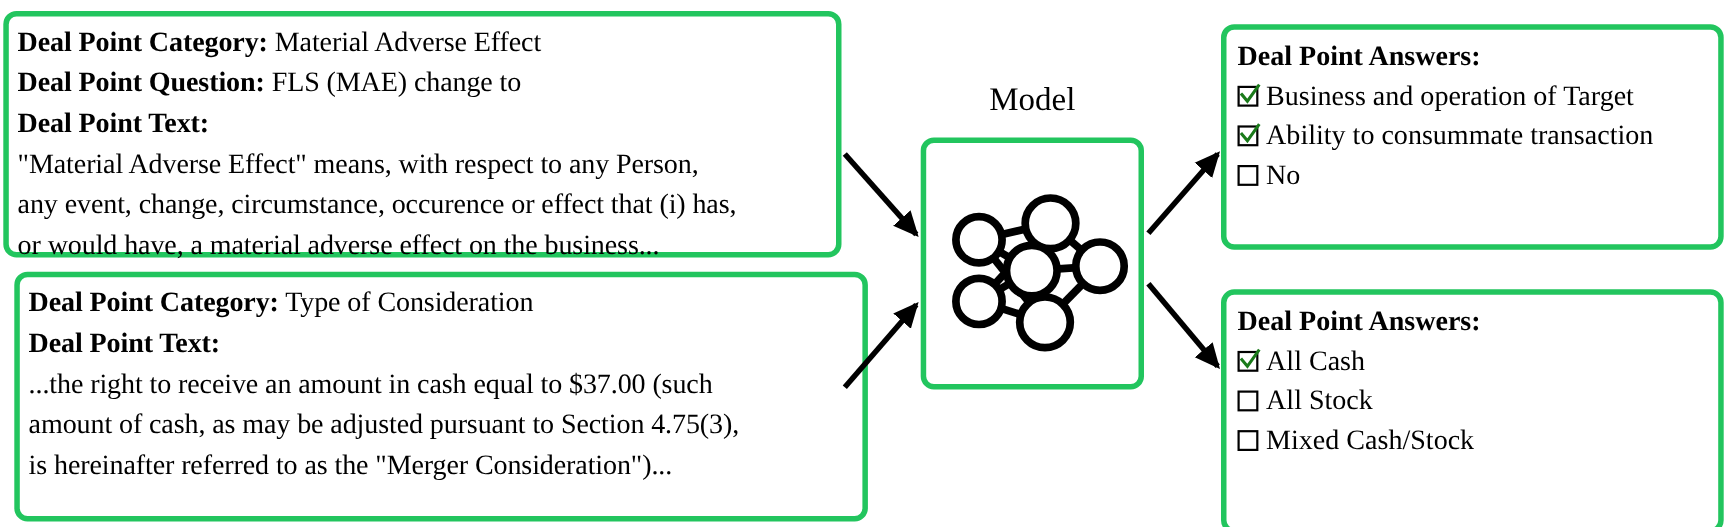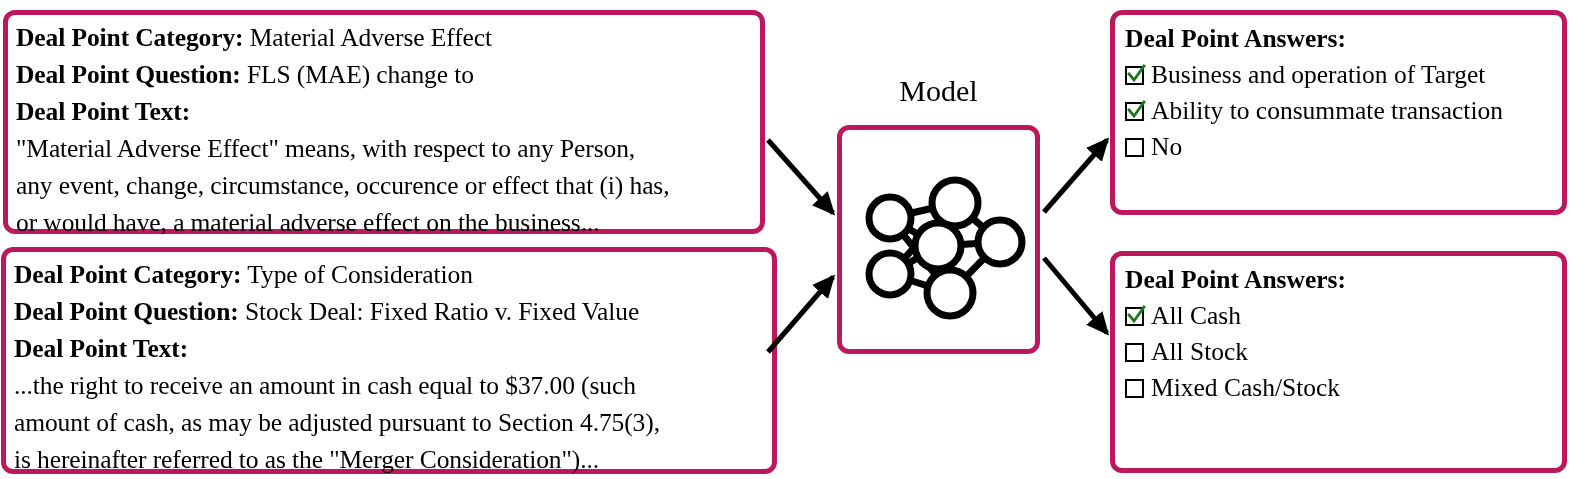--- a/index.html
+++ b/index.html
@@ -16,21 +16,21 @@
     width: 1575px;
     height: 479px;
     overflow: hidden;
     background: #ffffff;
   }
 
   
   .box {
     position: absolute;
     box-sizing: border-box;
-    border: 5px solid #be185d;
+    border: 5px solid #22c55e;
     border-radius: 12px;
     background: #ffffff;
   }
 
   
   .input-panel {
     padding: 4px 6px 4px 8px;
   }
   .line {
     font-size: 25.5px;
@@ -52,20 +52,21 @@
     top: 72px;
     width: 203px;
     text-align: center;
     font-size: 30px;
     line-height: 38px;
   }
 
   
   .answer-panel {
     padding: 6px 4px 4px 10px;
+    margin-top: 12px;
   }
   .ans-title {
     font-size: 25.5px;
     line-height: 36px;
     font-weight: bold;
     white-space: nowrap;
   }
   .ans-row {
     display: flex;
     align-items: center;
@@ -121,28 +122,24 @@
       <span class="val">FLS (MAE) change to</span>
     </div>
     <div class="line">
       <span class="lbl">Deal Point Text:</span>
     </div>
     <div class="line">"Material Adverse Effect" means, with respect to any Person,</div>
     <div class="line">any event, change, circumstance, occurence or effect that (i) has,</div>
     <div class="line">or would have, a material adverse effect on the business...</div>
   </div>
 
-  <div class="box input-panel" style="left:1px; top:247px; width:776px; height:227px;">
+  <div class="box input-panel" style="left:13px; top:247px; width:776px; height:227px;">
     <div class="line">
       <span class="lbl">Deal Point Category:</span>
       <span class="val">Type of Consideration</span>
-    </div>
-    <div class="line">
-      <span class="lbl">Deal Point Question:</span>
-      <span class="val">Stock Deal: Fixed Ratio v. Fixed Value</span>
     </div>
     <div class="line">
       <span class="lbl">Deal Point Text:</span>
     </div>
     <div class="line">...the right to receive an amount in cash equal to $37.00 (such</div>
     <div class="line">amount of cash, as may be adjusted pursuant to Section 4.75(3),</div>
     <div class="line">is hereinafter referred to as the "Merger Consideration")...</div>
   </div>
 
   <div id="model-label">Model</div>

